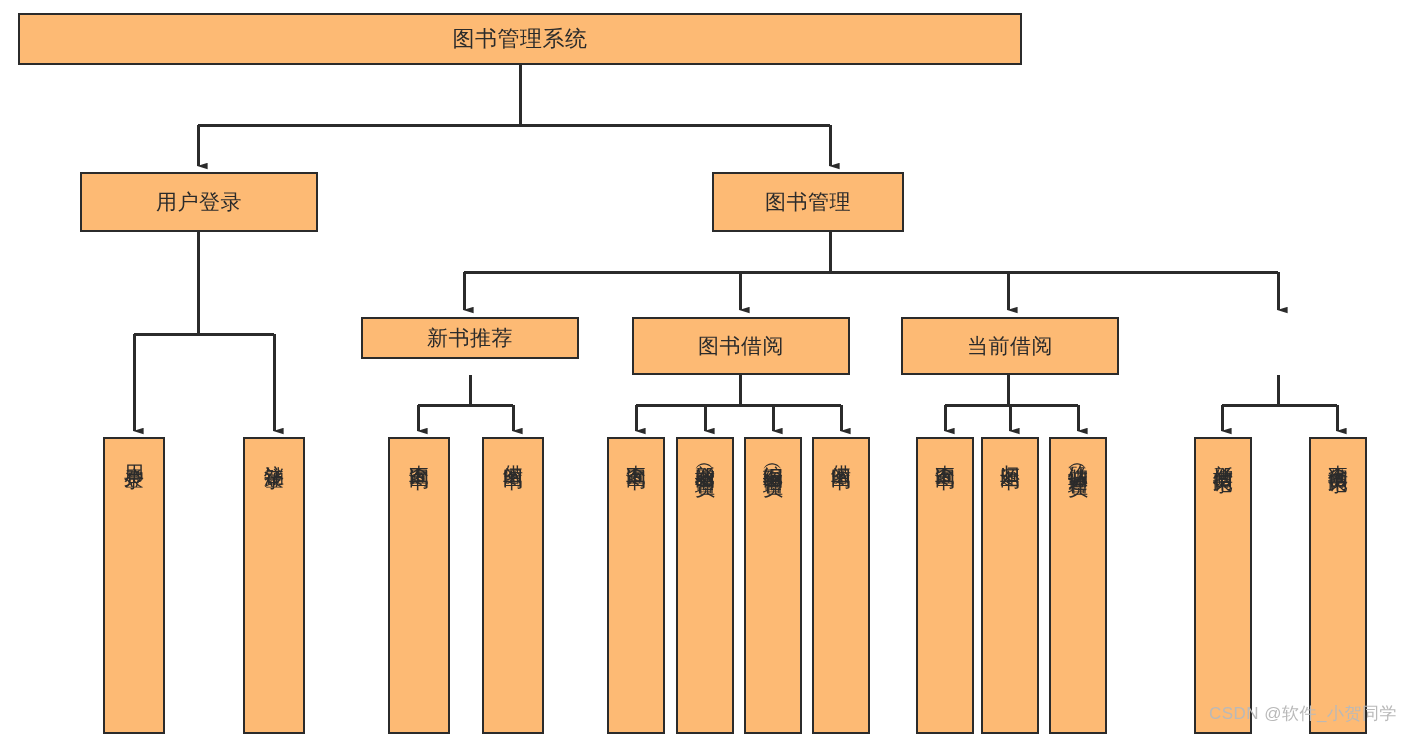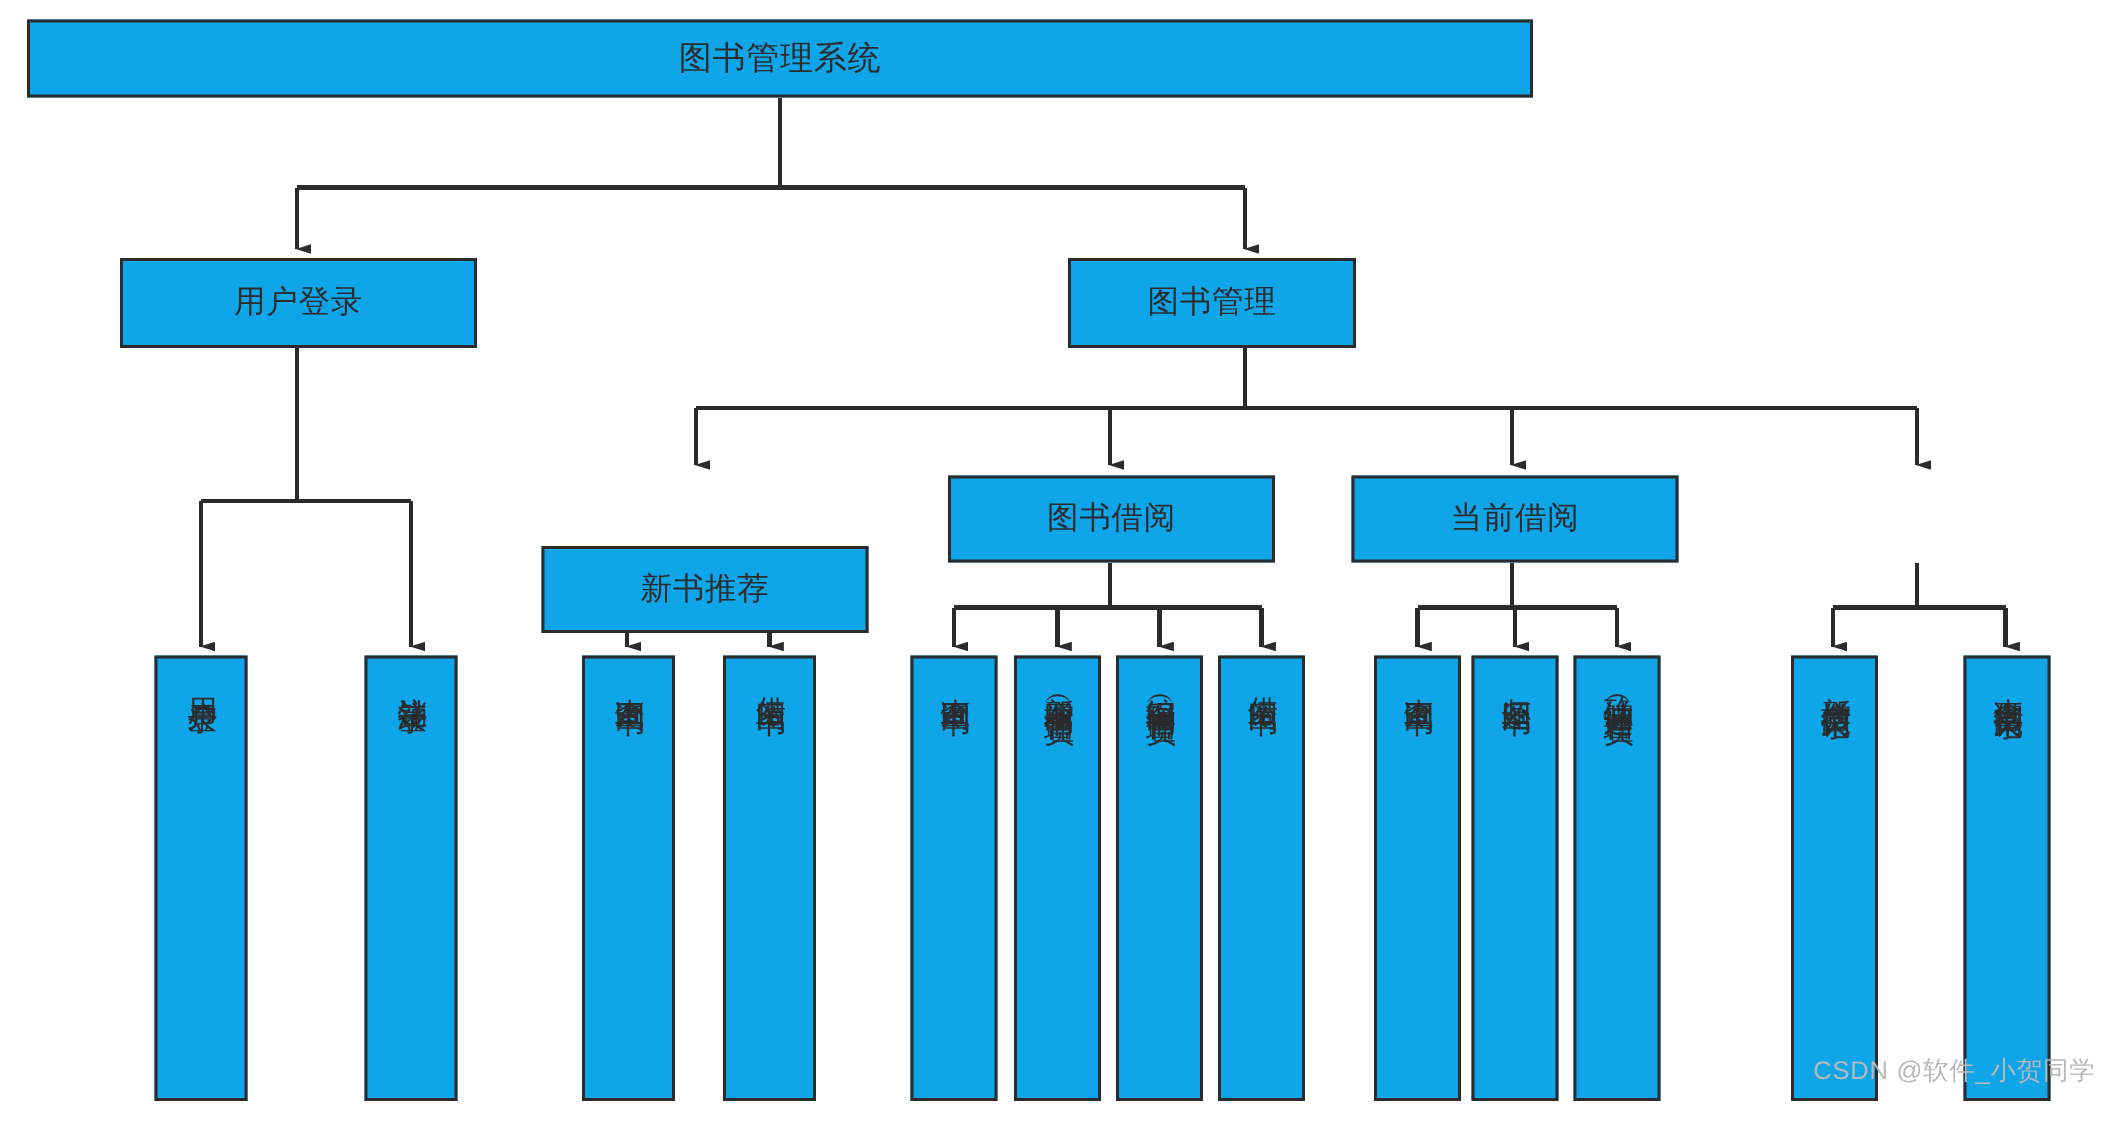--- a/index.html
+++ b/index.html
@@ -21,21 +21,21 @@
     position: absolute;
     left: 0;
     top: 0;
     width: 1405px;
     height: 747px;
     pointer-events: none;
   }
   .node {
     position: absolute;
     box-sizing: border-box;
-    background: #0ea5e9;
+    background: #fdba74;
     border: 2px solid #2b2b2b;
     display: flex;
     align-items: center;
     justify-content: center;
     color: #2b2b2b;
   }
   .node .node-label {
     font-size: 21px;
     line-height: 1.15;
     letter-spacing: 0.5px;
@@ -130,21 +130,21 @@
   </div>
 
   <div class="node" style="left:80px; top:172px; width:238px; height:60px;">
     <span class="node-label">用户登录</span>
   </div>
 
   <div class="node" style="left:712px; top:172px; width:192px; height:60px;">
     <span class="node-label">图书管理</span>
   </div>
 
-  <div class="node" style="left:361px; top:317px; width:218px; height:58px;margin-top:47px;">
+  <div class="node" style="left:361px; top:317px; width:218px; height:42px;">
     <span class="node-label">新书推荐</span>
   </div>
 
   <div class="node" style="left:901px; top:317px; width:218px; height:58px;">
     <span class="node-label">当前借阅</span>
   </div>
 
   <div class="node" style="left:632px; top:317px; width:218px; height:58px;">
     <span class="node-label">图书借阅</span>
   </div>

